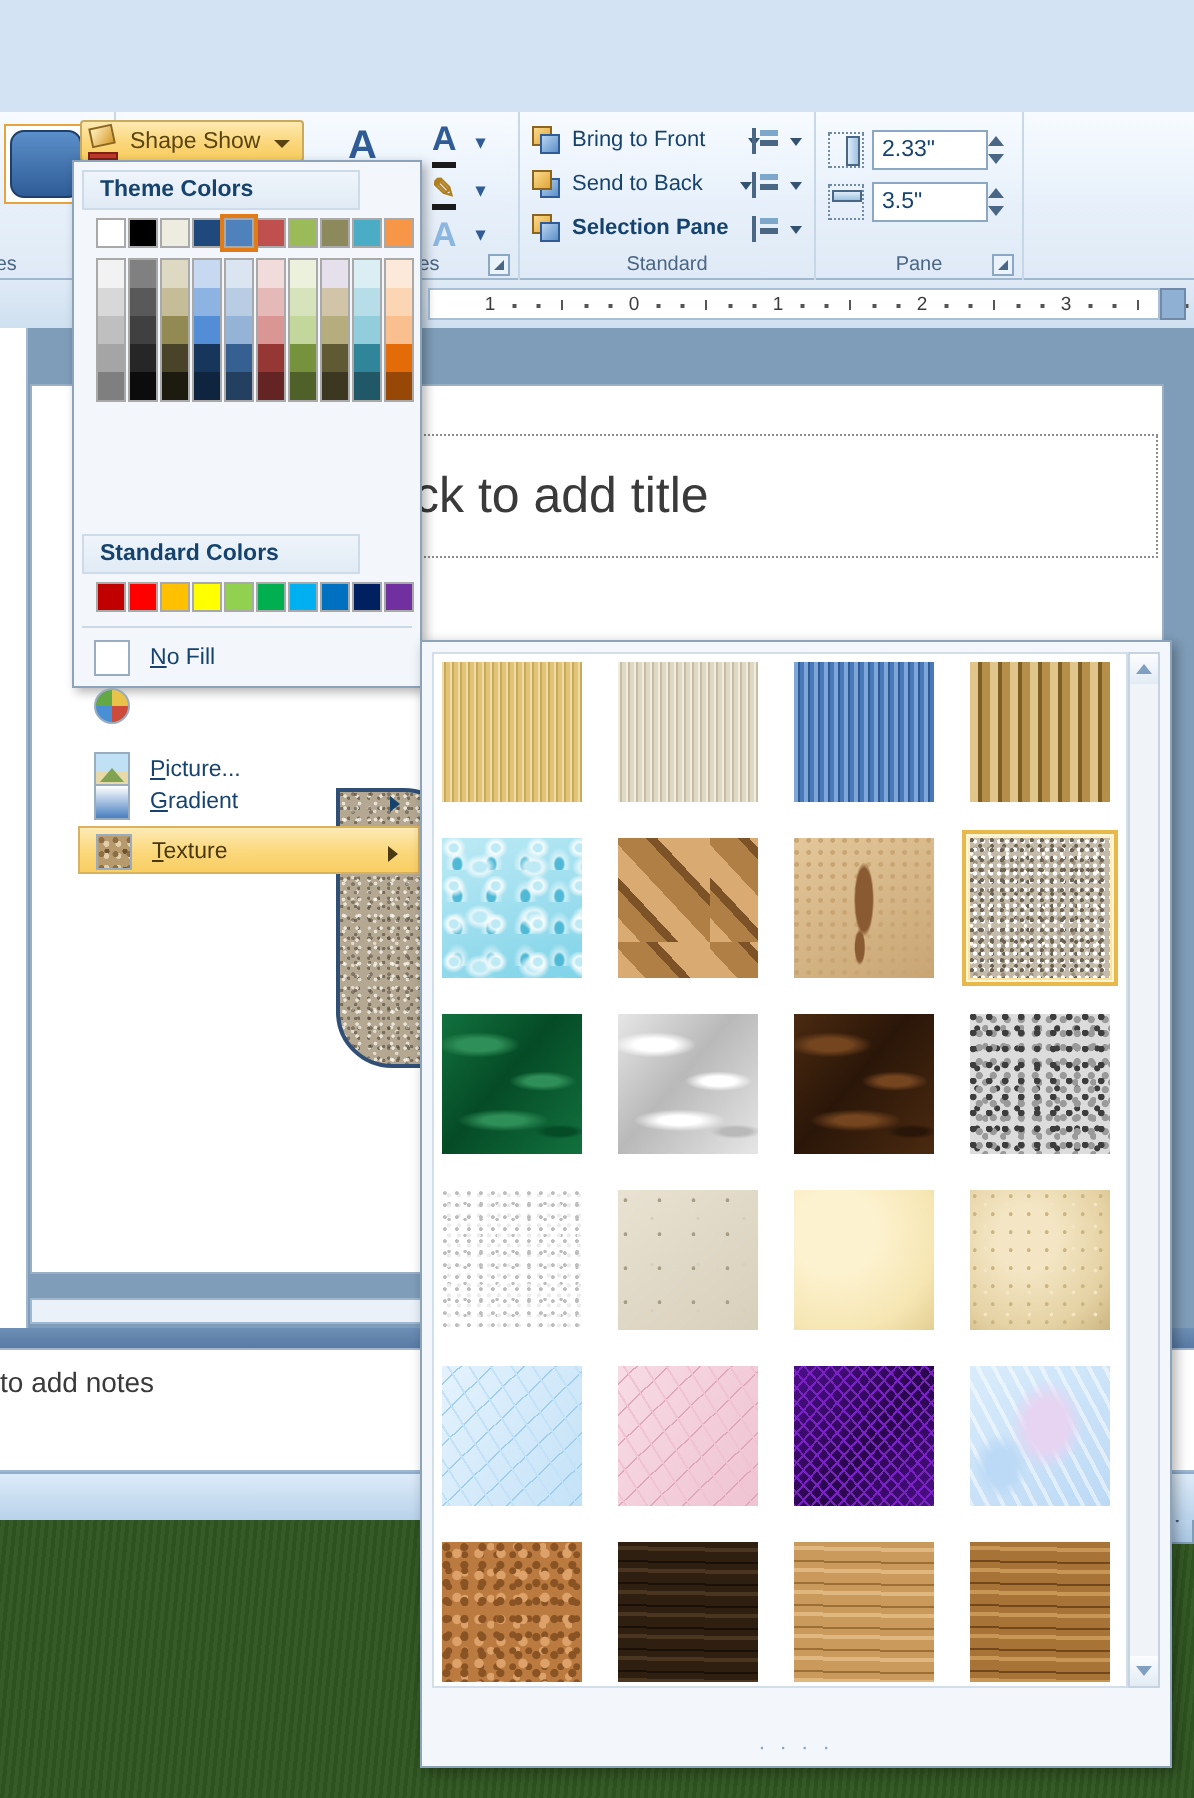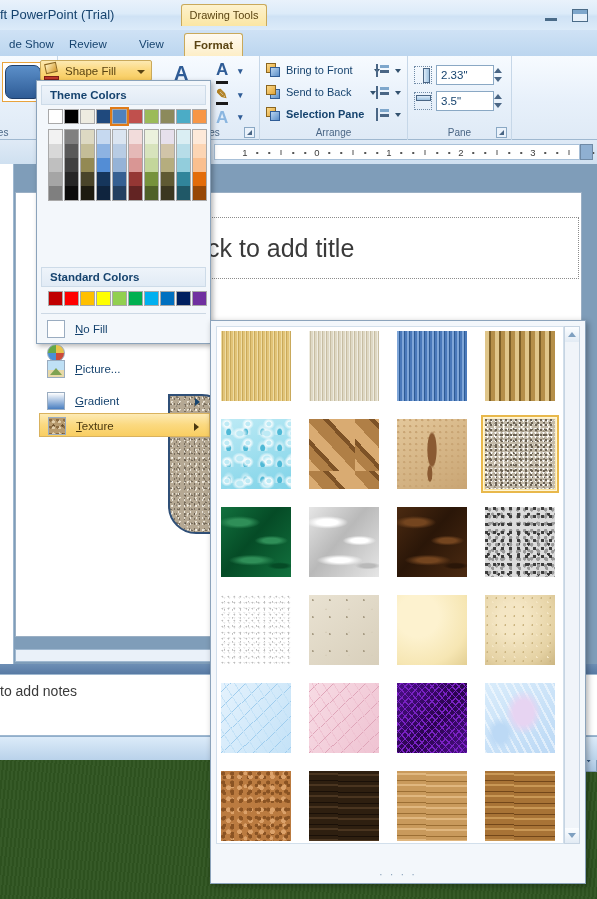--- a/index.html
+++ b/index.html
@@ -309,21 +309,21 @@
   }
 
   
   #fill-menu {
     position:absolute; left: 36px; top: 80px; width: 175px; height: 264px;
     background: #f3f7fb;
     border: 1px solid #8ba3bb;
     box-shadow: 2px 2px 5px rgba(0,0,0,0.30);
   }
   .menu-section-hdr {
-    position:absolute; left: 4px; width: 165px; height: 20px;
+    position:absolute; left: 4px; width: 139px; height: 20px;
     background: linear-gradient(to bottom,#eef4fa,#e1ebf5);
     border:1px solid #cddbe8;
     color:#16436e; font-weight:bold; font-size:11.5px; line-height:18px;
     padding-left: 8px;
   }
   #theme-colors-hdr { top: 4px; }
   #standard-colors-hdr { top: 186px; }
 
   .swatch-row { position:absolute; left: 11px; }
   .swatch {
@@ -460,39 +460,21 @@
 </style>
 </head>
 <body>
 
 <div id="desktop"></div>
 
 <div id="desk-widget"></div>
 
 <div id="app-window">
 
-  <div id="title-bar">
-    <span id="title-text">ft PowerPoint (Trial)</span>
-    <div id="ctx-tab-header">Drawing Tools</div>
-    <div id="win-buttons">
-      <div class="win-btn" id="btn-minimize">
-          <i></i>
-        </div>
-      <div class="win-btn" id="btn-restore">
-          <i></i>
-        </div>
-    </div>
-  </div>
-
-  <div id="tabs-row">
-    <div class="rib-tab" style="left:0px;">de Show</div>
-    <div class="rib-tab" style="left:60px;">Review</div>
-    <div class="rib-tab" style="left:130px;">View</div>
-    <div class="rib-tab active" style="left:184px;">Format</div>
-  </div>
+
 
   <div id="ribbon">
 
     <div class="rib-group" id="grp-shape-styles">
       <div id="shape-style-swatch">
           <i></i>
         </div>
       <div class="gallery-arrows">
         <div class="gal-arrow up" id="ga-up"></div>
         <div class="gal-arrow down" id="ga-down"></div>
@@ -500,21 +482,21 @@
       </div>
       <div class="rib-group-label">yles</div>
     </div>
 
     <div class="rib-group" id="grp-fill">
       <div id="shape-fill-button">
         <span id="shape-fill-icon">
             <i></i>
             <b></b>
           </span>
-        <span>Shape Fill</span>
+        <span>Shape Show</span>
         <span id="shape-fill-caret"></span>
       </div>
     </div>
 
     <div class="rib-group" id="grp-wordart">
       <span class="wa-icon" style="left:14px; top:6px; font-size:20px;">A</span>
       <span class="wa-icon" style="left:56px; top:4px; font-size:17px; border-bottom:3px solid #1a1a1a; padding-bottom:1px;">A</span>
       <span class="wa-icon" style="left:78px; top:10px; font-size:9px;">▾</span>
       <span class="wa-icon" style="left:56px; top:30px; font-size:14px; color:#b07f1f; border-bottom:3px solid #1a1a1a;">✎</span>
       <span class="wa-icon" style="left:78px; top:34px; font-size:9px;">▾</span>
@@ -553,21 +535,21 @@
           <span class="arr-caret" style="right:0;"></span>
         </div>
       <div class="arr-mini" style="top:26px;">
           <u></u>
           <span class="arr-caret" style="right:0;"></span>
         </div>
       <div class="arr-mini" style="top:48px;">
           <u></u>
           <span class="arr-caret" style="right:0;"></span>
         </div>
-      <div class="rib-group-label">Arrange</div>
+      <div class="rib-group-label">Standard</div>
     </div>
 
     <div class="rib-group" id="grp-size">
       <div class="size-row" style="top:8px;">
         <span class="size-glyph h">
             <i></i>
           </span>
         <div class="size-input" placeholder="0&quot;">2.33"</div>
         <span class="spinner"></span>
       </div>
@@ -736,21 +718,21 @@
     </div>
   <div class="menu-sep" style="top:232px;"></div>
   <div id="fill-menu-items">
       <div class="menu-item" style="top: 236px;">
         <span class="mi-icon" id="icon-nofill"></span>
         <span class="mi-label"><u>N</u>o Fill</span>
       </div>
       <div class="menu-item" style="top: 260px;">
         <span class="mi-icon" id="icon-morecolors"></span>
       </div>
-      <div class="menu-item" style="top: 276px;">
+      <div class="menu-item" style="top: 292px;">
         <span class="mi-icon" id="icon-picture"></span>
         <span class="mi-label"><u>P</u>icture...</span>
       </div>
       <div class="menu-item" style="top: 308px;">
         <span class="mi-icon" id="icon-gradient"></span>
         <span class="mi-label"><u>G</u>radient</span>
         <span class="mi-arrow"></span>
       </div>
       <div class="menu-item hot" style="top: 332px;">
         <span class="mi-icon" id="icon-texture"></span>

